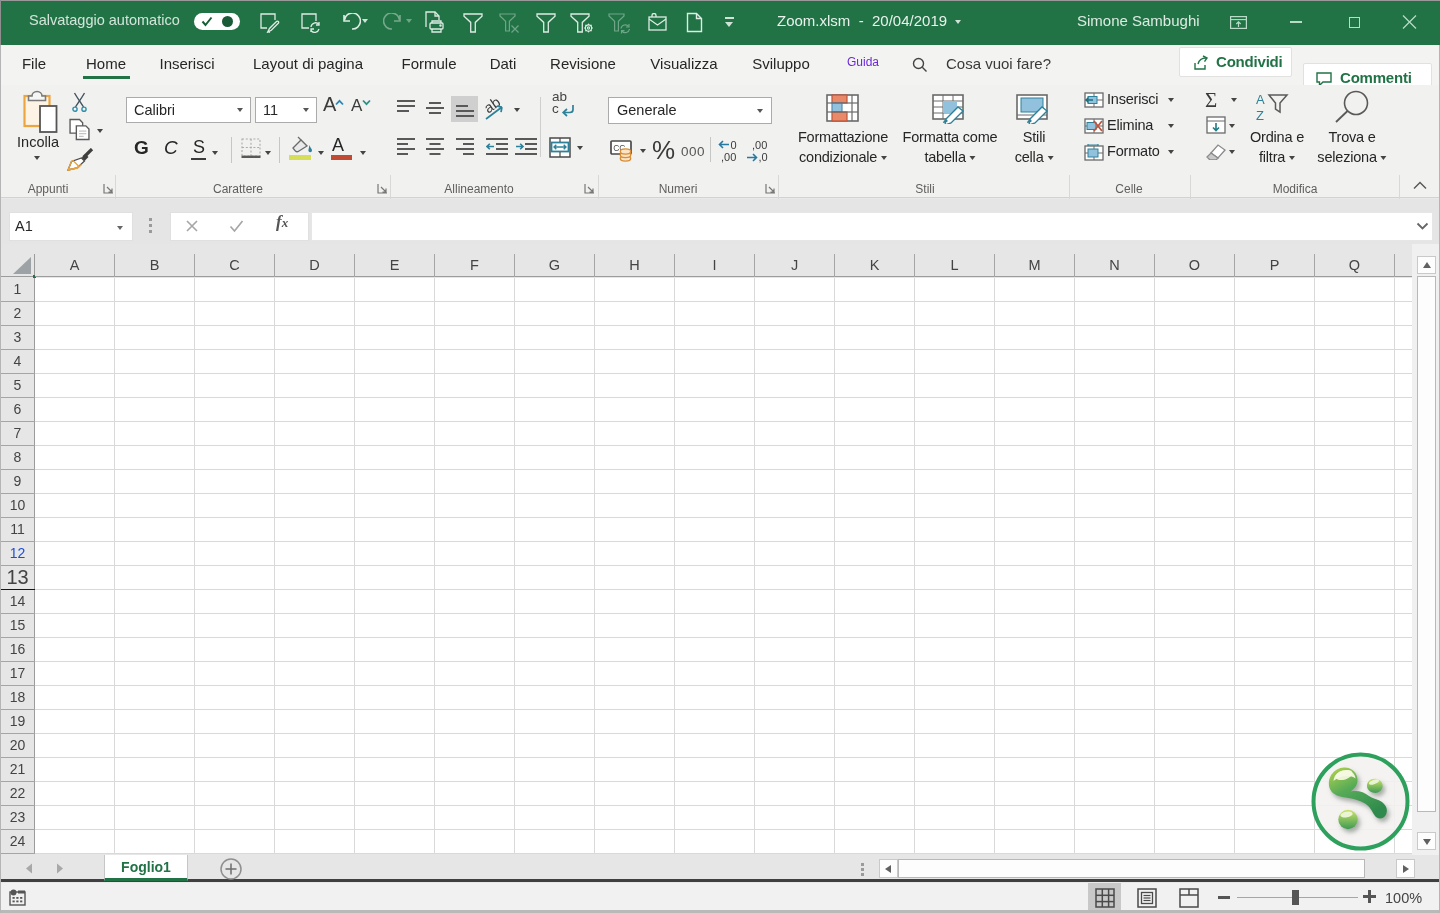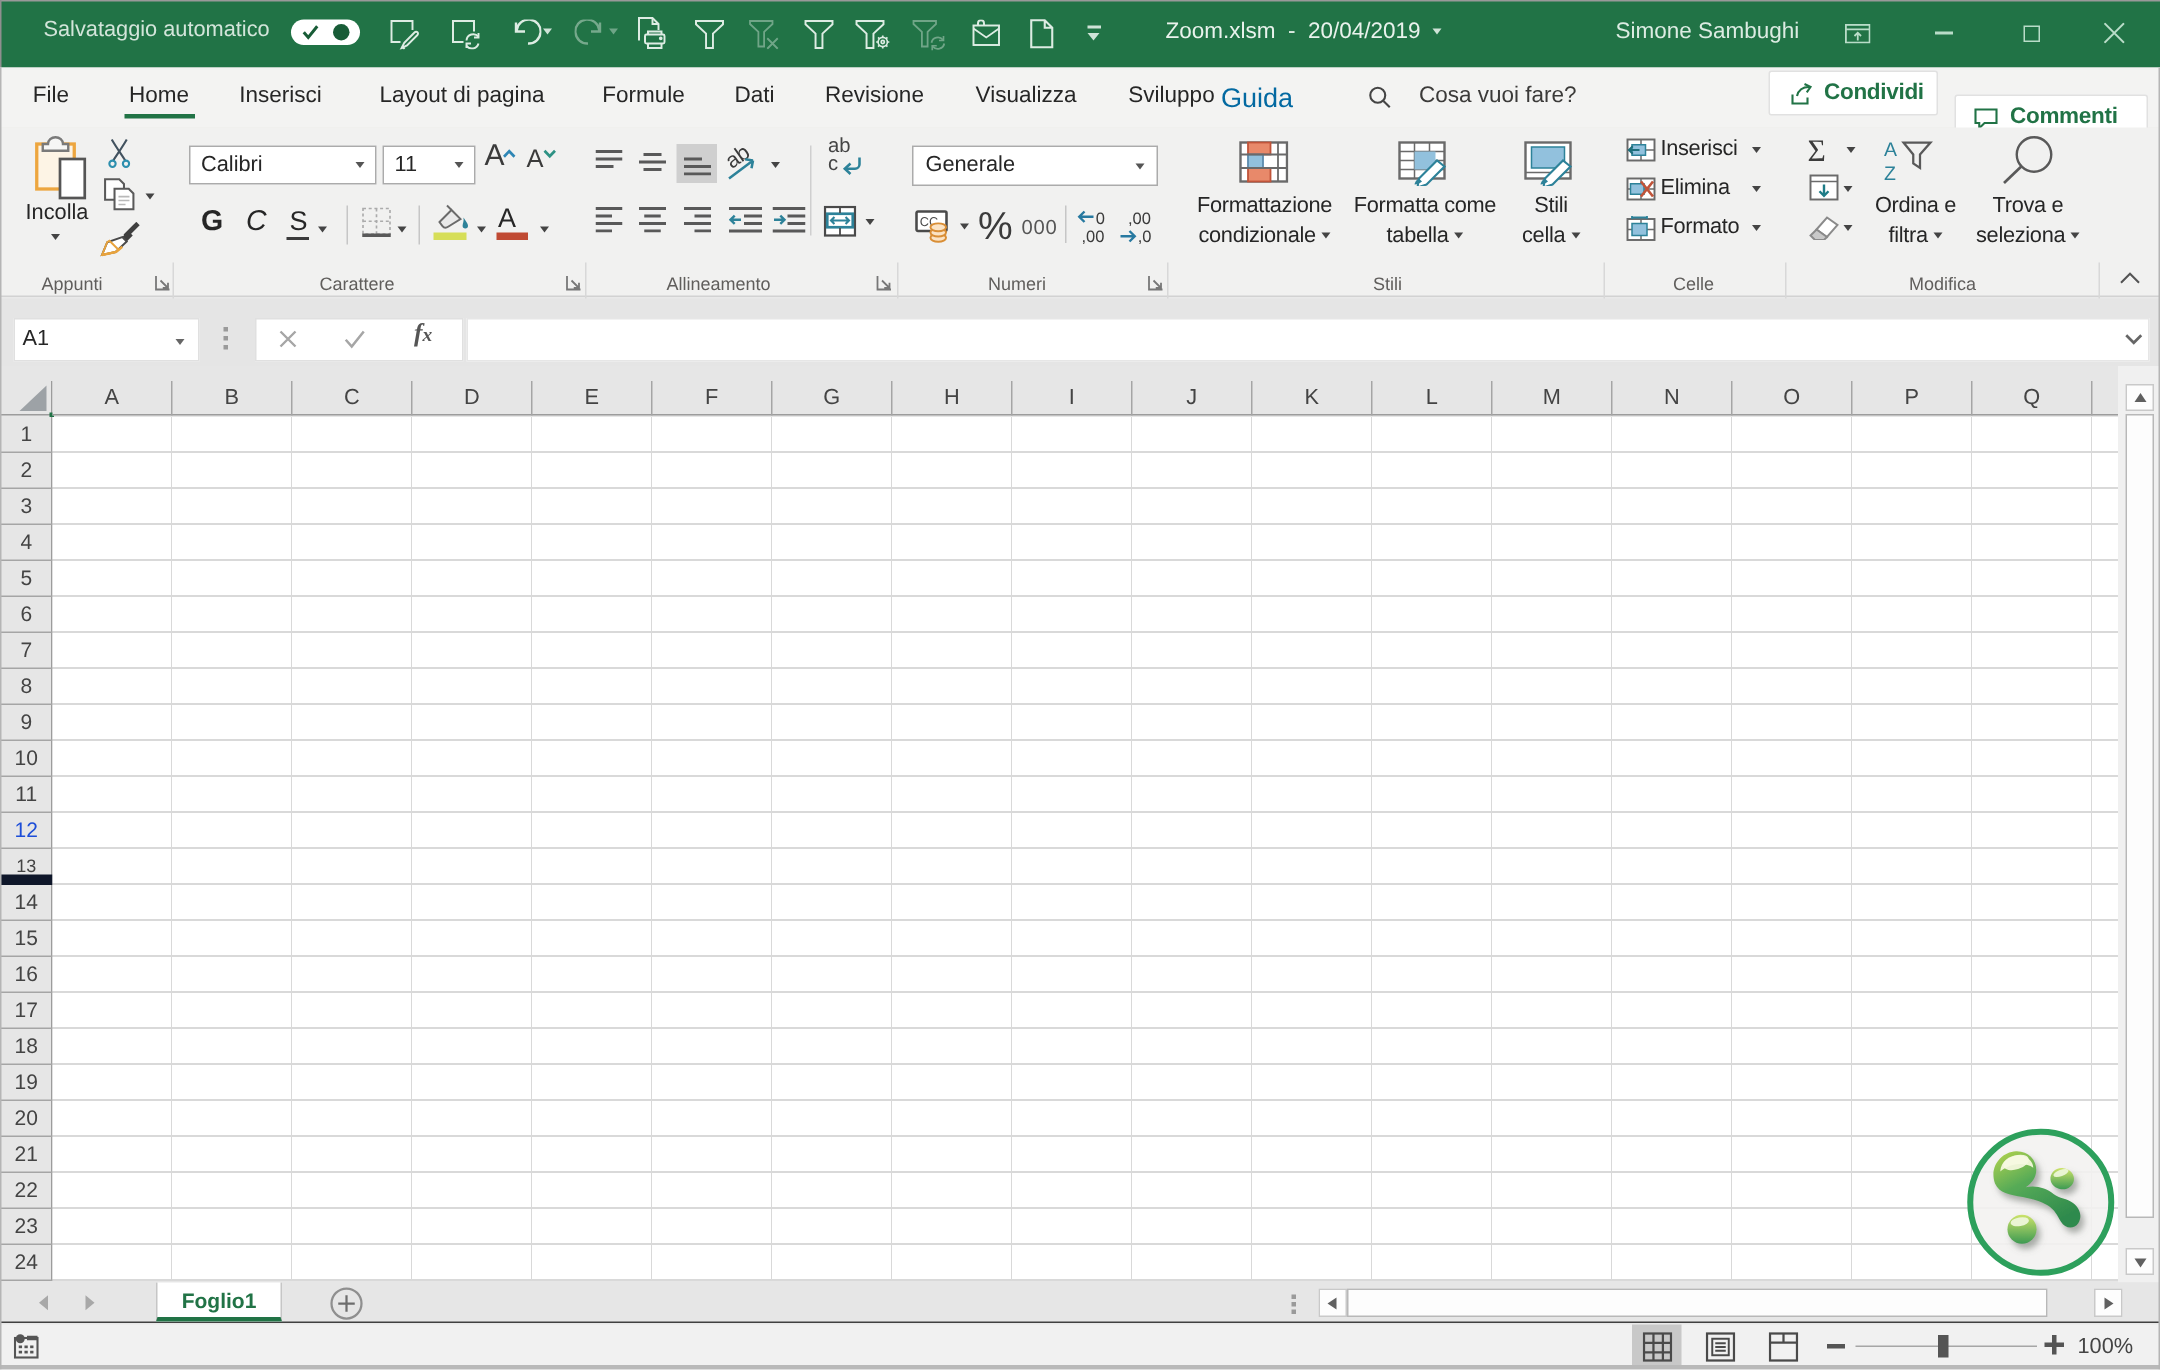--- a/index.html
+++ b/index.html
@@ -124,21 +124,21 @@
   <div class="a ctr" style="left:34px;top:10px;font-size:15px;color:#262626">File</div>
   <div class="a ctr" style="left:106px;top:10px;font-size:15px;color:#262626;font-weight:normal">Home</div>
   <div class="a" style="left:83px;top:31px;width:47px;height:3px;background:#217346"></div>
   <div class="a ctr" style="left:187px;top:10px;font-size:15px;color:#262626">Inserisci</div>
   <div class="a ctr" style="left:308px;top:10px;font-size:15px;color:#262626;white-space:nowrap">Layout di pagina</div>
   <div class="a ctr" style="left:429px;top:10px;font-size:15px;color:#262626">Formule</div>
   <div class="a ctr" style="left:503px;top:10px;font-size:15px;color:#262626">Dati</div>
   <div class="a ctr" style="left:583px;top:10px;font-size:15px;color:#262626">Revisione</div>
   <div class="a ctr" style="left:684px;top:10px;font-size:15px;color:#262626">Visualizza</div>
   <div class="a ctr" style="left:781px;top:10px;font-size:15px;color:#262626">Sviluppo</div>
-  <div class="a ctr" style="left:838px;top:10px;font-size:18px;color:#0369a1">Guida</div>
+  <div class="a ctr" style="left:863px;top:10px;font-size:12px;color:#6d28d9">Guida</div>
   <svg class="a" style="left:912px;top:12px" width="16" height="16" viewBox="0 0 16 16">
       <circle cx="6.5" cy="6.5" r="5" fill="none" stroke="#444" stroke-width="1.4"></circle>
       <line x1="10.3" y1="10.3" x2="14.5" y2="14.5" stroke="#444" stroke-width="1.4"></line>
     </svg>
   <div class="a" style="left:946px;top:10px;font-size:15px;color:#3b3a39;white-space:nowrap">Cosa vuoi fare?</div>
   <div class="a" style="left:1179px;top:2px;width:113px;height:30px;background:#fff;border:1px solid #e1e1e1;border-radius:2px">
     <svg class="a" style="left:13px;top:7px" width="17" height="16" viewBox="0 0 17 16">
         <path d="M2 8v6h10v-4" fill="none" stroke="#217346" stroke-width="1.4"></path>
         <path d="M5 9c1-4 4-6 8-6" fill="none" stroke="#217346" stroke-width="1.4"></path>
         <path d="M10 1l4 2-2.5 3.6" fill="none" stroke="#217346" stroke-width="1.4"></path>
@@ -510,21 +510,21 @@
       <div style="position:absolute;left:0;top:48px;width:35px;height:24px;color:#444;font-size:14px;text-align:center;line-height:23px;border-bottom:1px solid #a5a5a5">3</div>
       <div style="position:absolute;left:0;top:72px;width:35px;height:24px;color:#444;font-size:14px;text-align:center;line-height:23px;border-bottom:1px solid #a5a5a5">4</div>
       <div style="position:absolute;left:0;top:96px;width:35px;height:24px;color:#444;font-size:14px;text-align:center;line-height:23px;border-bottom:1px solid #a5a5a5">5</div>
       <div style="position:absolute;left:0;top:120px;width:35px;height:24px;color:#444;font-size:14px;text-align:center;line-height:23px;border-bottom:1px solid #a5a5a5">6</div>
       <div style="position:absolute;left:0;top:144px;width:35px;height:24px;color:#444;font-size:14px;text-align:center;line-height:23px;border-bottom:1px solid #a5a5a5">7</div>
       <div style="position:absolute;left:0;top:168px;width:35px;height:24px;color:#444;font-size:14px;text-align:center;line-height:23px;border-bottom:1px solid #a5a5a5">8</div>
       <div style="position:absolute;left:0;top:192px;width:35px;height:24px;color:#444;font-size:14px;text-align:center;line-height:23px;border-bottom:1px solid #a5a5a5">9</div>
       <div style="position:absolute;left:0;top:216px;width:35px;height:24px;color:#444;font-size:14px;text-align:center;line-height:23px;border-bottom:1px solid #a5a5a5">10</div>
       <div style="position:absolute;left:0;top:240px;width:35px;height:24px;color:#444;font-size:14px;text-align:center;line-height:23px;border-bottom:1px solid #a5a5a5">11</div>
       <div style="position:absolute;left:0;top:264px;width:35px;height:24px;color:#1d4ed8;font-size:14px;text-align:center;line-height:23px;border-bottom:1px solid #a5a5a5">12</div>
-      <div style="position:absolute;left:0;top:288px;width:35px;height:24px;color:#444;font-size:12px;text-align:center;line-height:23px;border-bottom:7px solid #0f172a">13</div>
+      <div style="position:absolute;left:0;top:288px;width:35px;height:24px;color:#444;font-size:20px;text-align:center;line-height:23px;border-bottom:1px solid #0f172a">13</div>
       <div style="position:absolute;left:0;top:312px;width:35px;height:24px;color:#444;font-size:14px;text-align:center;line-height:23px;border-bottom:1px solid #a5a5a5">14</div>
       <div style="position:absolute;left:0;top:336px;width:35px;height:24px;color:#444;font-size:14px;text-align:center;line-height:23px;border-bottom:1px solid #a5a5a5">15</div>
       <div style="position:absolute;left:0;top:360px;width:35px;height:24px;color:#444;font-size:14px;text-align:center;line-height:23px;border-bottom:1px solid #a5a5a5">16</div>
       <div style="position:absolute;left:0;top:384px;width:35px;height:24px;color:#444;font-size:14px;text-align:center;line-height:23px;border-bottom:1px solid #a5a5a5">17</div>
       <div style="position:absolute;left:0;top:408px;width:35px;height:24px;color:#444;font-size:14px;text-align:center;line-height:23px;border-bottom:1px solid #a5a5a5">18</div>
       <div style="position:absolute;left:0;top:432px;width:35px;height:24px;color:#444;font-size:14px;text-align:center;line-height:23px;border-bottom:1px solid #a5a5a5">19</div>
       <div style="position:absolute;left:0;top:456px;width:35px;height:24px;color:#444;font-size:14px;text-align:center;line-height:23px;border-bottom:1px solid #a5a5a5">20</div>
       <div style="position:absolute;left:0;top:480px;width:35px;height:24px;color:#444;font-size:14px;text-align:center;line-height:23px;border-bottom:1px solid #a5a5a5">21</div>
       <div style="position:absolute;left:0;top:504px;width:35px;height:24px;color:#444;font-size:14px;text-align:center;line-height:23px;border-bottom:1px solid #a5a5a5">22</div>
       <div style="position:absolute;left:0;top:528px;width:35px;height:24px;color:#444;font-size:14px;text-align:center;line-height:23px;border-bottom:1px solid #a5a5a5">23</div>
@@ -567,21 +567,21 @@
   <div class="a" style="left:1412px;top:0;width:28px;height:611px;background:#f0f0f0"></div>
   <div class="a" style="left:1417px;top:12px;width:19px;height:18px;background:#fdfdfd;border:1px solid #c9c9c9">
     <div class="dd" style="position:absolute;left:4.5px;top:5px;border-left-width:4px;border-right-width:4px;border-top:none;border-bottom:6px solid #606060"></div>
   </div>
   <div class="a" style="left:1417px;top:32px;width:19px;height:536px;background:#fdfdfd;border:1px solid #b8b8b8"></div>
   <div class="a" style="left:1417px;top:588px;width:19px;height:18px;background:#fdfdfd;border:1px solid #c9c9c9">
     <div class="dd" style="position:absolute;left:4.5px;top:6px;border-left-width:4px;border-right-width:4px;border-top:6px solid #606060"></div>
   </div>
 </div>
 
-<div class="a" id="tabbar" style="left:0;top:855px;width:1440px;height:27px;background:#e6e6e6;border-bottom:1px solid #404040">
+<div class="a" id="tabbar" style="left:0;top:855px;width:1440px;height:27px;background:#e6e6e6;border-bottom:3px solid #404040">
   <svg class="a" style="left:25px;top:8px" width="8" height="11" viewBox="0 0 8 11">
       <path d="M7 0.5L1 5.5L7 10.5z" fill="#a8a8a8"></path>
     </svg>
   <svg class="a" style="left:56px;top:8px" width="8" height="11" viewBox="0 0 8 11">
       <path d="M1 0.5L7 5.5L1 10.5z" fill="#a8a8a8"></path>
     </svg>
   <div class="a" style="left:104px;top:0;width:84px;height:26px;background:#fff;border-left:1px solid #c6c6c6;border-right:1px solid #c6c6c6;color:#217346;font-weight:bold;font-size:14px;text-align:center;line-height:25px;border-bottom:3px solid #217346">Foglio1</div>
   <svg class="a" style="left:220px;top:3px" width="22" height="22" viewBox="0 0 22 22">
       <circle cx="11" cy="11" r="10" fill="none" stroke="#8f8f8f" stroke-width="1.5"></circle>
       <path d="M11 5.5v11M5.5 11h11" stroke="#6d6d6d" stroke-width="1.5"></path>

